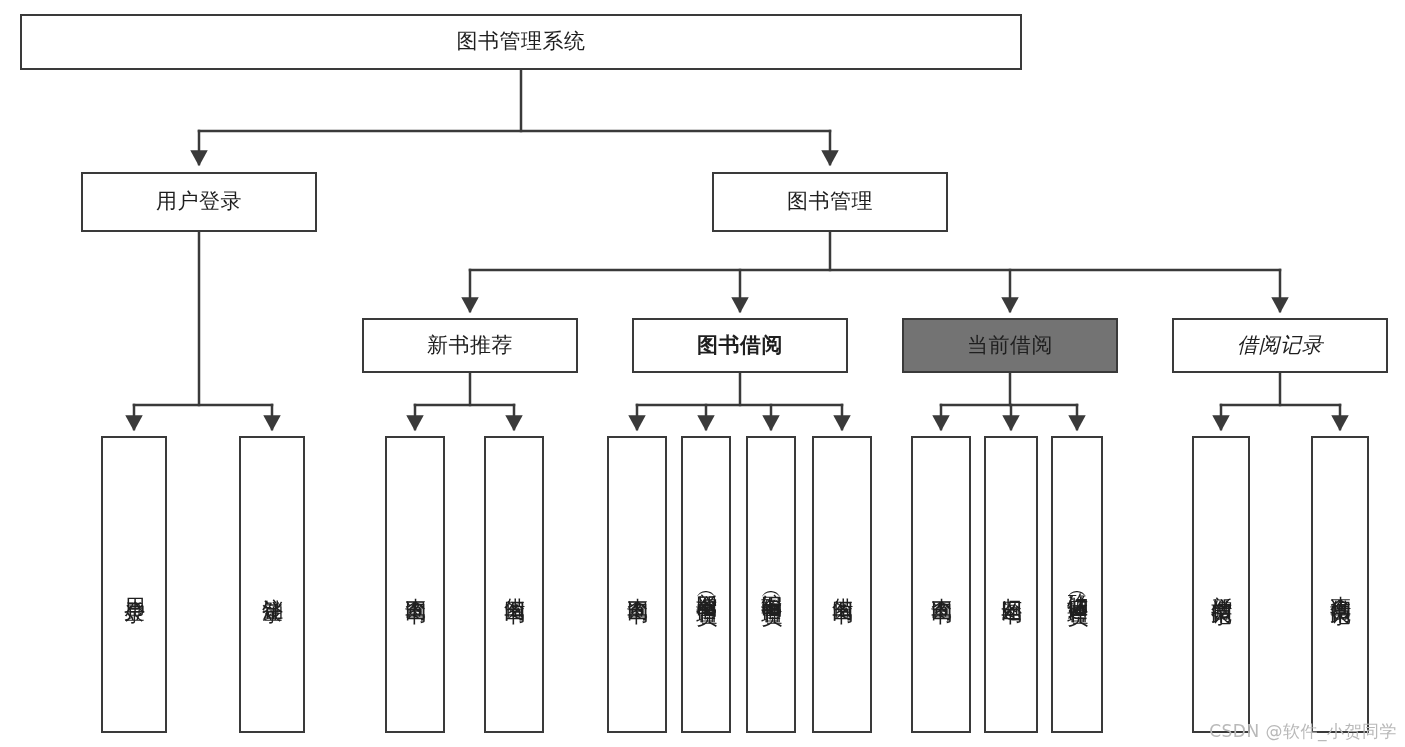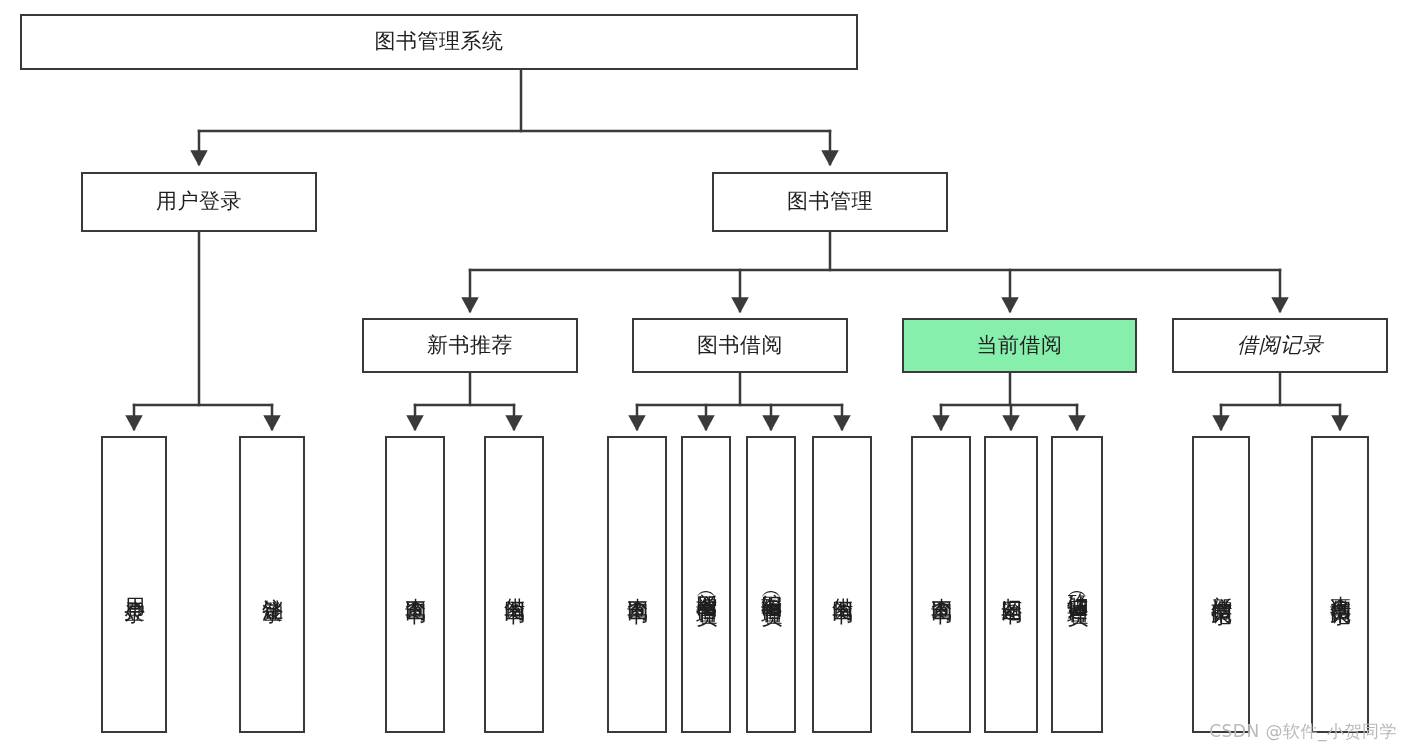--- a/index.html
+++ b/index.html
@@ -112,38 +112,38 @@
       <path d="M 1011 405 L 1011 429" marker-end="url(#arrow)"></path>
       <path d="M 1077 405 L 1077 429" marker-end="url(#arrow)"></path>
 
       <path d="M 1280 373 L 1280 405"></path>
       <path d="M 1221 405 L 1340 405"></path>
       <path d="M 1221 405 L 1221 429" marker-end="url(#arrow)"></path>
       <path d="M 1340 405 L 1340 429" marker-end="url(#arrow)"></path>
     </g>
   </svg>
 
-  <div class="node h" style="left: 20px; top: 14px; width: 838px; height: 56px; border-color: rgb(58, 58, 58); background: rgb(255, 255, 255); color: rgb(31, 31, 31);">
+  <div class="node h" style="left: 20px; top: 14px; width: 1002px; height: 56px; border-color: rgb(58, 58, 58); background: rgb(255, 255, 255); color: rgb(31, 31, 31);">
     <span class="lbl">图书管理系统</span>
   </div>
 
   <div class="node h" style="left: 81px; top: 172px; width: 236px; height: 60px; border-color: rgb(58, 58, 58); background: rgb(255, 255, 255); color: rgb(31, 31, 31);">
     <span class="lbl">用户登录</span>
   </div>
   <div class="node h" style="left: 362px; top: 318px; width: 216px; height: 55px; border-color: rgb(58, 58, 58); background: rgb(255, 255, 255); color: rgb(31, 31, 31);">
     <span class="lbl">新书推荐</span>
   </div>
 
   <div class="node h" style="left: 712px; top: 172px; width: 236px; height: 60px; border-color: rgb(58, 58, 58); background: rgb(255, 255, 255); color: rgb(31, 31, 31);">
     <span class="lbl">图书管理</span>
   </div>
-  <div class="node h" style="left: 632px; top: 318px; width: 216px; height: 55px; border-color: rgb(58, 58, 58); background: rgb(255, 255, 255); color: rgb(31, 31, 31);">
+  <div class="node h" style="left: 632px; top: 318px; width: 216px; height: 55px; border-color: rgb(58, 58, 58); background: rgb(255, 255, 255); color: rgb(31, 31, 31); font-weight: bold;">
     <span class="lbl">图书借阅</span>
   </div>
-  <div class="node h" style="left: 902px; top: 318px; width: 235px; height: 55px; border-color: rgb(58, 58, 58); background: #86efac; color: rgb(31, 31, 31);">
+  <div class="node h" style="left: 902px; top: 318px; width: 216px; height: 55px; border-color: rgb(58, 58, 58); background: #737373; color: rgb(31, 31, 31);">
     <span class="lbl">当前借阅</span>
   </div>
   <div class="node h" style="left: 1172px; top: 318px; width: 216px; height: 55px; border-color: rgb(58, 58, 58); background: rgb(255, 255, 255); color: rgb(31, 31, 31); font-style: italic;">
     <span class="lbl">借阅记录</span>
   </div>
 
   <div class="node v" style="left: 101px; top: 436px; width: 66px; height: 297px; border-color: rgb(58, 58, 58); background: rgb(255, 255, 255); color: rgb(31, 31, 31);">
     <span class="lbl">用户登录</span>
   </div>
   <div class="node v" style="left: 239px; top: 436px; width: 66px; height: 297px; border-color: rgb(58, 58, 58); background: rgb(255, 255, 255); color: rgb(31, 31, 31);">

